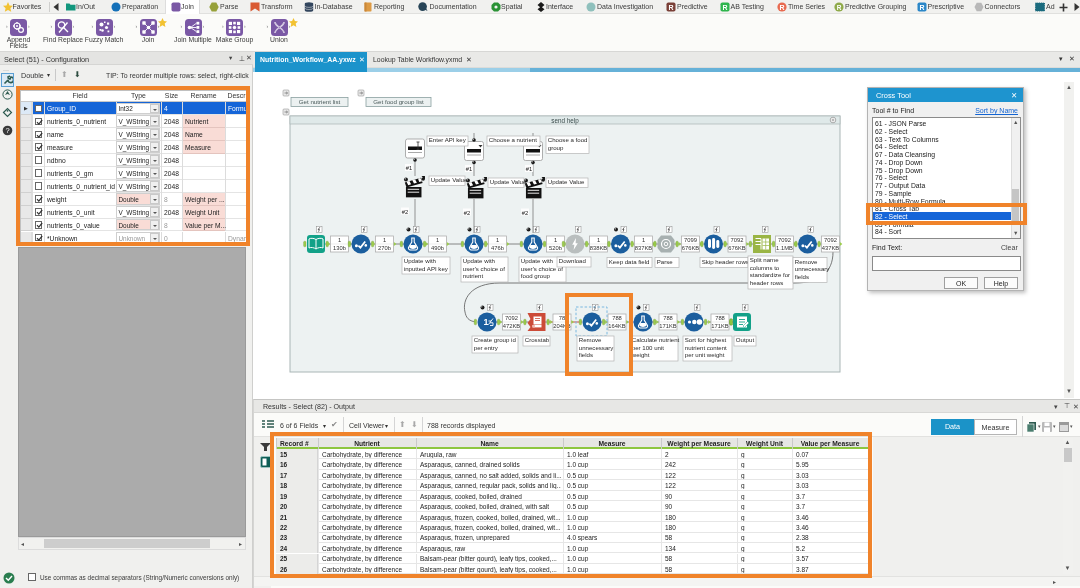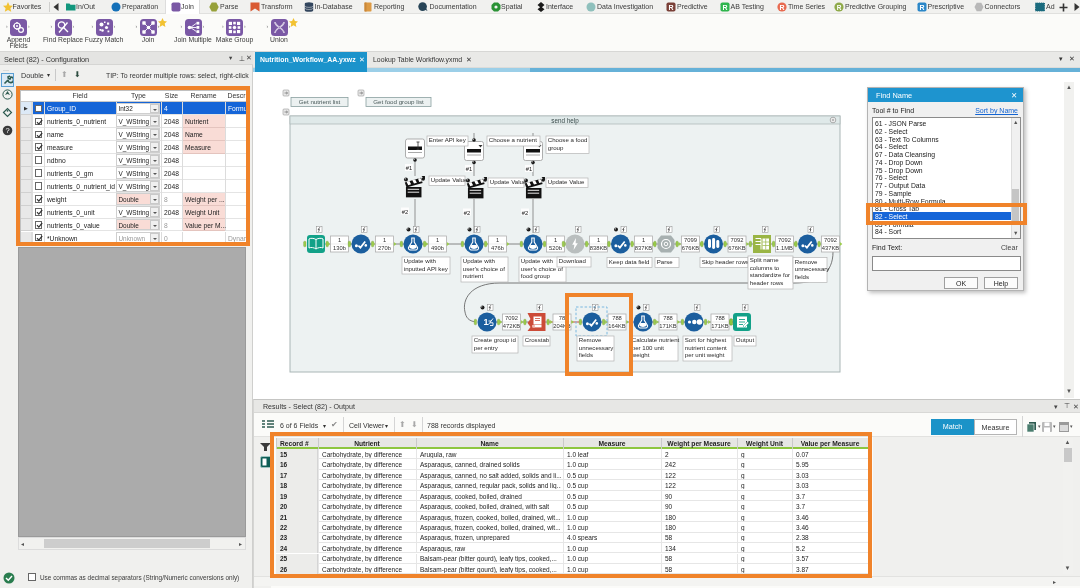--- a/index.html
+++ b/index.html
@@ -206,21 +206,21 @@
     <path d="M4 3 C4 8 13 9 13 14 M13 3 C13 8 4 9 4 14" stroke="#7a58a5" stroke-width="0.5" fill="none"></path>
   </svg>
 <div class="plabel" style="left:254.0px;width:50px;">Union</div>
 <div class="t" style="left:266.5px;top:23px;font-size:5px;color:#777;">›</div>
 <div class="t" style="left:288.5px;top:23px;font-size:5px;color:#777;">›</div>
 <svg class="abs" style="left:289.0px;top:17.7px;z-index:4" width="9" height="9" viewBox="0 0 9 9">
     <path d="M4.5 0 L5.9 3 L9 3.4 L6.7 5.6 L7.4 9 L4.5 7.2 L1.6 9 L2.3 5.6 L0 3.4 L3.1 3 Z" fill="#f2c232"></path>
   </svg>
 <div class="abs" style="left:0;top:52px;width:253px;height:536px;background:#f0f0ee;border-right:1px solid #cfcfcd;"></div>
 <div class="abs" style="left:0;top:52px;width:253px;height:13px;background:#e4e4e2;border-bottom:1px solid #d5d5d3;"></div>
-<div class="t" style="left:4px;top:54.5px;font-size:7.3px;color:#333;font-weight:normal;">Select (82) - Configuration</div>
+<div class="t" style="left:4px;top:54.5px;font-size:7.3px;color:#333;font-weight:normal;">Select (51) - Configuration</div>
 <div class="t" style="left:229px;top:54px;font-size:6.5px;color:#444;font-weight:normal;">▾</div>
 <div class="t" style="left:239px;top:53.5px;font-size:7px;color:#444;font-weight:normal;transform:rotate(180deg);">⊤</div>
 <div class="t" style="left:246px;top:54px;font-size:7px;color:#444;font-weight:normal;">✕</div>
 <div class="t" style="left:21px;top:71px;font-size:7.2px;color:#333;font-weight:normal;">Double</div>
 <div class="t" style="left:47px;top:71px;font-size:6px;color:#333;font-weight:normal;">▾</div>
 <div class="abs" style="left:55px;top:69px;width:1px;height:12px;background:#c9c9c9;"></div>
 <div class="t" style="left:61px;top:69.5px;font-size:8px;color:#a9a9a9;font-weight:normal;">⬆</div>
 <div class="t" style="left:74px;top:69.5px;font-size:8px;color:#2e4d40;font-weight:normal;">⬇</div>
 <div class="t" style="left:106px;top:72px;font-size:6.9px;color:#333;font-weight:normal;">TIP: To reorder multiple rows: select, right-click</div>
 <div class="abs" style="left:1px;top:73px;width:13px;height:14px;border:1px solid #5a9fd4;background:#dceaf5;"></div>
@@ -887,21 +887,21 @@
       <text x="431.8" y="271.2" font-size="6.1" fill="#2a2a2a">Sort for highest</text>
       <text x="431.8" y="278.7" font-size="6.1" fill="#2a2a2a">nutrient content</text>
       <text x="431.8" y="286.2" font-size="6.1" fill="#2a2a2a">per unit weight</text>
       <rect x="481" y="265" width="22" height="10" fill="#fff" stroke="#b5b5b5" stroke-width="0.7"></rect>
       <text x="482.8" y="271.2" font-size="6.1" fill="#2a2a2a">Output</text>
     </svg>
 </div>
 <div class="orangebox" style="left:565px;top:293px;width:68px;height:83px;"></div>
 <div class="abs" style="left:867px;top:87px;width:157px;height:204px;background:#f0f0f0;border:1px solid #b3b3b3;box-shadow:2px 2px 4px rgba(0,0,0,0.25);z-index:40;">
 <div style="position:absolute;left:0;top:0;width:155px;height:14px;background:#1e94cf;"></div>
-<div class="t" style="left:8px;top:3px;font-size:7.4px;color:#fff;">Find Name</div>
+<div class="t" style="left:8px;top:3px;font-size:7.4px;color:#fff;">Cross Tool</div>
 <div class="t" style="left:143px;top:3px;font-size:7.5px;color:#fff;">✕</div>
 <div class="t" style="left:4px;top:19px;font-size:7px;color:#222;">Tool # to Find</div>
 <div class="t" style="right:5px;top:19px;font-size:7px;color:#1464d2;text-decoration:underline;">Sort by Name</div>
 <div style="position:absolute;left:4px;top:29px;width:149px;height:122px;background:#fff;border:1px solid #8a8a8a;overflow:hidden;">
 <div class="t" style="left:2px;top:2.3px;font-size:6.8px;color:#1a1a1a;">61 - JSON Parse</div>
 <div class="t" style="left:2px;top:10.02px;font-size:6.8px;color:#1a1a1a;">62 - Select</div>
 <div class="t" style="left:2px;top:17.74px;font-size:6.8px;color:#1a1a1a;">63 - Text To Columns</div>
 <div class="t" style="left:2px;top:25.46px;font-size:6.8px;color:#1a1a1a;">64 - Select</div>
 <div class="t" style="left:2px;top:33.18px;font-size:6.8px;color:#1a1a1a;">67 - Data Cleansing</div>
 <div class="t" style="left:2px;top:40.9px;font-size:6.8px;color:#1a1a1a;">74 - Drop Down</div>
@@ -942,21 +942,21 @@
 <div class="t" style="left:69px;top:21.5px;font-size:6px;color:#333;">▾</div>
 <div class="t" style="left:77px;top:20px;font-size:8px;color:#8a8a8a;">✔</div>
 <div style="position:absolute;left:89px;top:17px;width:1px;height:16px;background:#d5d5d5;"></div>
 <div class="t" style="left:95px;top:21.5px;font-size:7px;color:#333;">Cell Viewer</div>
 <div class="t" style="left:131px;top:21.5px;font-size:6px;color:#333;">▾</div>
 <div style="position:absolute;left:140px;top:17px;width:1px;height:16px;background:#d5d5d5;"></div>
 <div class="t" style="left:145px;top:20px;font-size:8px;color:#a9a9a9;">⬆</div>
 <div class="t" style="left:157px;top:20px;font-size:8px;color:#a9a9a9;">⬇</div>
 <div style="position:absolute;left:168px;top:17px;width:1px;height:16px;background:#d5d5d5;"></div>
 <div class="t" style="left:173px;top:21.5px;font-size:7px;color:#333;">788 records displayed</div>
-<div style="position:absolute;left:677px;top:19px;width:43px;height:16px;background:#1b93c8;color:#fff;font-size:7.2px;text-align:center;line-height:16px;">Match</div>
+<div style="position:absolute;left:677px;top:19px;width:43px;height:16px;background:#1b93c8;color:#fff;font-size:7.2px;text-align:center;line-height:16px;">Data</div>
 <div style="position:absolute;left:720px;top:19px;width:43px;height:16px;background:#fff;border:1px solid #b5b5b5;color:#333;font-size:7.2px;text-align:center;line-height:16px;">Measure</div>
 <div style="position:absolute;left:768px;top:16px;width:1px;height:21px;background:#d5d5d5;"></div>
 <svg class="abs" style="left:773px;top:22px;z-index:3" width="10" height="10" viewBox="0 0 10 10">
       <rect x="2" y="0" width="7" height="8" fill="#2e5b50"></rect>
       <rect x="0" y="2" width="7" height="8" fill="#4a7d6e" stroke="#fff" stroke-width="0.6"></rect>
     </svg>
 <div class="t" style="left:784px;top:23px;font-size:5px;color:#555;">▾</div>
 <svg class="abs" style="left:788px;top:22px;z-index:3" width="10" height="10" viewBox="0 0 10 10">
       <rect x="0" y="0" width="10" height="10" rx="1" fill="#b9b9b9"></rect>
       <rect x="2.5" y="0.5" width="5" height="3.5" fill="#fff"></rect>

